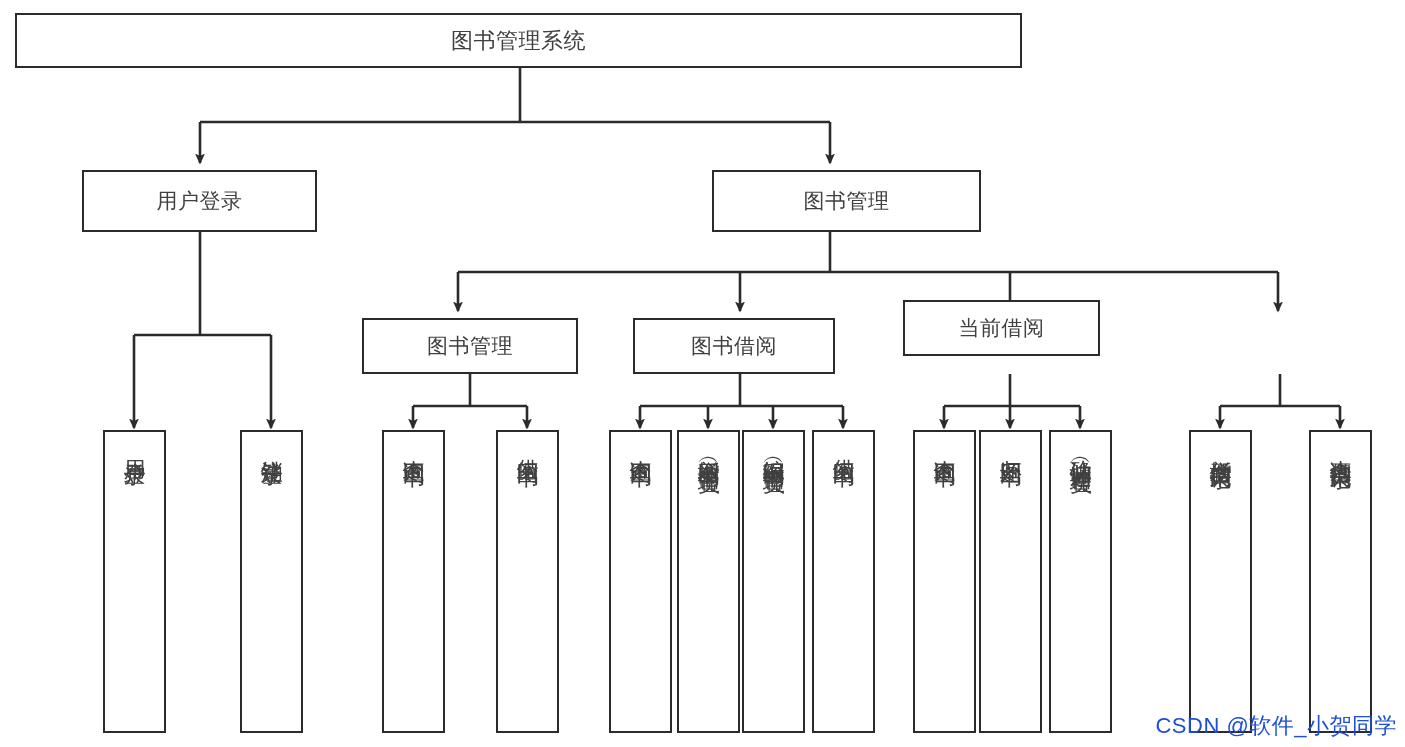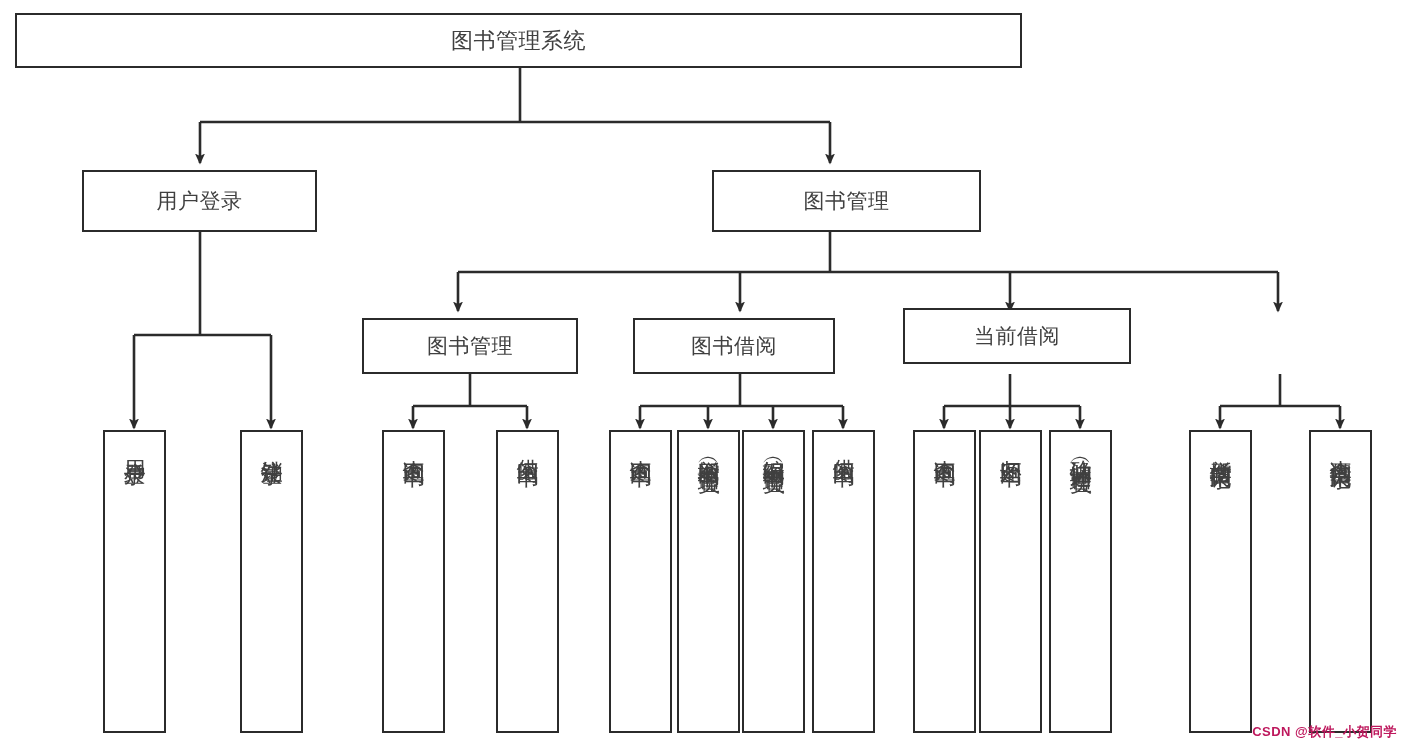--- a/index.html
+++ b/index.html
@@ -53,26 +53,25 @@
     text-orientation: upright;
     font-size: 22px;
     line-height: 1.12;
     letter-spacing: 2px;
     white-space: nowrap;
   }
   .watermark {
     position: absolute;
     right: 8px;
     bottom: 6px;
-    font-size: 13px;
-    color: #be185d;
+    font-size: 22px;
+    color: #1d4ed8;
     letter-spacing: 0.5px;
     z-index: 5;
     white-space: nowrap;
-    font-weight: bold;
   }
 </style>
 </head>
 <body>
 
 <div id="canvas">
 
   <svg id="wires" viewBox="0 0 1405 747">
     <defs>
       <marker id="arrow" markerWidth="12" markerHeight="12" refX="9.5" refY="5" orient="auto" markerUnits="userSpaceOnUse">
@@ -123,21 +122,21 @@
     </g>
   </svg>
 
   <div class="node node-h node-root" style="left:15px; top:13px; width:1007px; height:55px;">图书管理系统</div>
 
   <div class="node node-h" style="left:82px; top:170px; width:235px; height:62px;">用户登录</div>
   <div class="node node-h" style="left:712px; top:170px; width:269px; height:62px;">图书管理</div>
 
   <div class="node node-h" style="left:362px; top:318px; width:216px; height:56px;">图书管理</div>
   <div class="node node-h" style="left:633px; top:318px; width:202px; height:56px;">图书借阅</div>
-  <div class="node node-h" style="left:903px; top:308px; width:228px; height:56px;">当前借阅</div>
+  <div class="node node-h" style="left:903px; top:300px; width:197px; height:56px;">当前借阅</div>
 
   <div class="node node-v" style="left:103px; top:430px; width:63px; height:303px;">
     <span class="vtext">用户登录</span>
   </div>
   <div class="node node-v" style="left:240px; top:430px; width:63px; height:303px;">
     <span class="vtext">注销登录</span>
   </div>
 
   <div class="node node-v" style="left:382px; top:430px; width:63px; height:303px;">
     <span class="vtext">查询图书</span>

